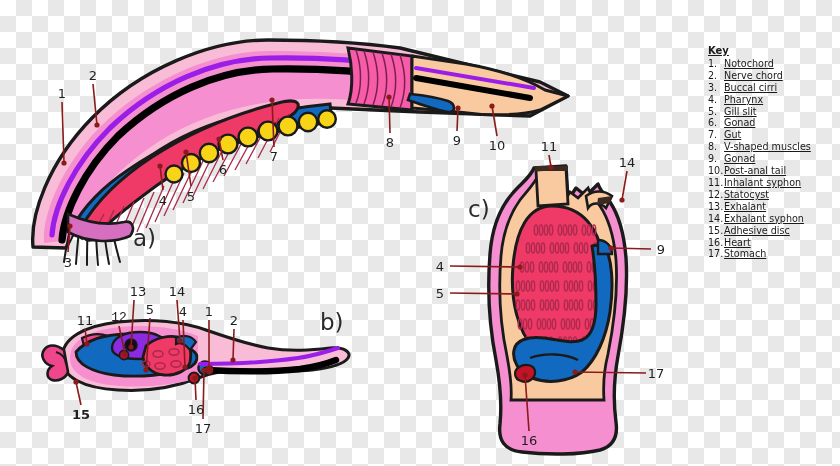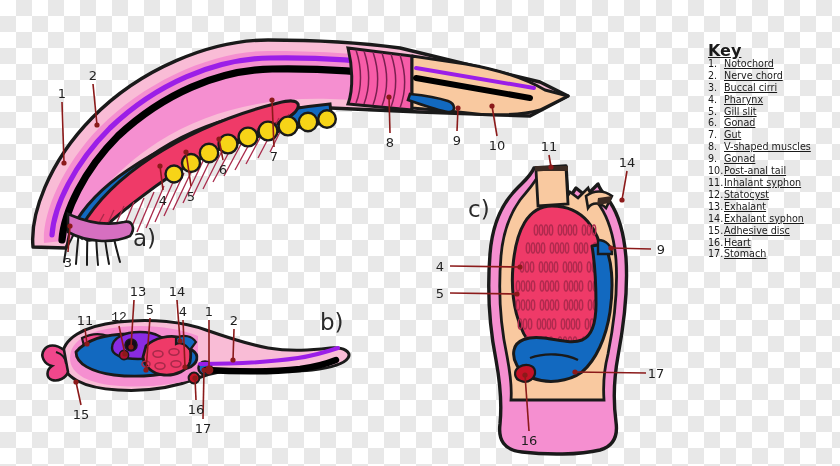--- a/index.html
+++ b/index.html
@@ -11,21 +11,21 @@
       linear-gradient(45deg,#e8e8e8 25%,transparent 25%,transparent 75%,#e8e8e8 75%),
       linear-gradient(45deg,#e8e8e8 25%,transparent 25%,transparent 75%,#e8e8e8 75%);
     background-size:32px 32px;
     background-position:0 0,16px 16px;
   }
   #art{position:absolute;left:0;top:0;width:840px;height:466px;}
   .key{
     position:absolute;left:708px;top:45px;width:128px;
     font-size:9.6px;color:#1a1a1a;line-height:11.9px;
   }
-  .key-title{font-weight:bold;text-decoration:underline;margin-bottom:1px;font-size:16px;}
+  .key-title{font-weight:bold;text-decoration:underline;margin-bottom:1px;font-size:10px;}
   .key-row{display:flex;}
   .key-num{width:16px;flex:none;}
   .key-lbl{flex:1;text-decoration:underline;}
   .panel-letter{
     position:absolute;font-size:23px;color:#2b2b2b;
   }
   .lbl{
     position:absolute;font-size:13px;color:#1f1f1f;
     transform:translate(-50%,-50%);white-space:nowrap;
   }
@@ -394,21 +394,21 @@
     <div class="lbl" style="left: 457px; top: 140px;">9</div>
     <div class="lbl" style="left: 497px; top: 145px;">10</div>
     <div class="lbl" style="left: 85px; top: 320px;">11</div>
     <div class="lbl" style="left: 119px; top: 317px; font-family: Liberation Mono, monospace;">12</div>
     <div class="lbl" style="left: 138px; top: 291px;">13</div>
     <div class="lbl" style="left: 150px; top: 309px;">5</div>
     <div class="lbl" style="left: 177px; top: 291px;">14</div>
     <div class="lbl" style="left: 183px; top: 311px;">4</div>
     <div class="lbl" style="left: 209px; top: 311px;">1</div>
     <div class="lbl" style="left: 234px; top: 320px;">2</div>
-    <div class="lbl" style="left: 81px; top: 414px;">15</div>
+    <div class="lbl" style="left: 81px; top: 414px; font-weight: bold;">15</div>
     <div class="lbl" style="left: 196px; top: 409px;">16</div>
     <div class="lbl" style="left: 203px; top: 428px;">17</div>
     <div class="lbl" style="left: 549px; top: 146px;">11</div>
     <div class="lbl" style="left: 627px; top: 162px;">14</div>
     <div class="lbl" style="left: 661px; top: 249px;">9</div>
     <div class="lbl" style="left: 440px; top: 266px;">4</div>
     <div class="lbl" style="left: 440px; top: 293px;">5</div>
     <div class="lbl" style="left: 656px; top: 373px;">17</div>
     <div class="lbl" style="left: 529px; top: 440px;">16</div>
   </div>

